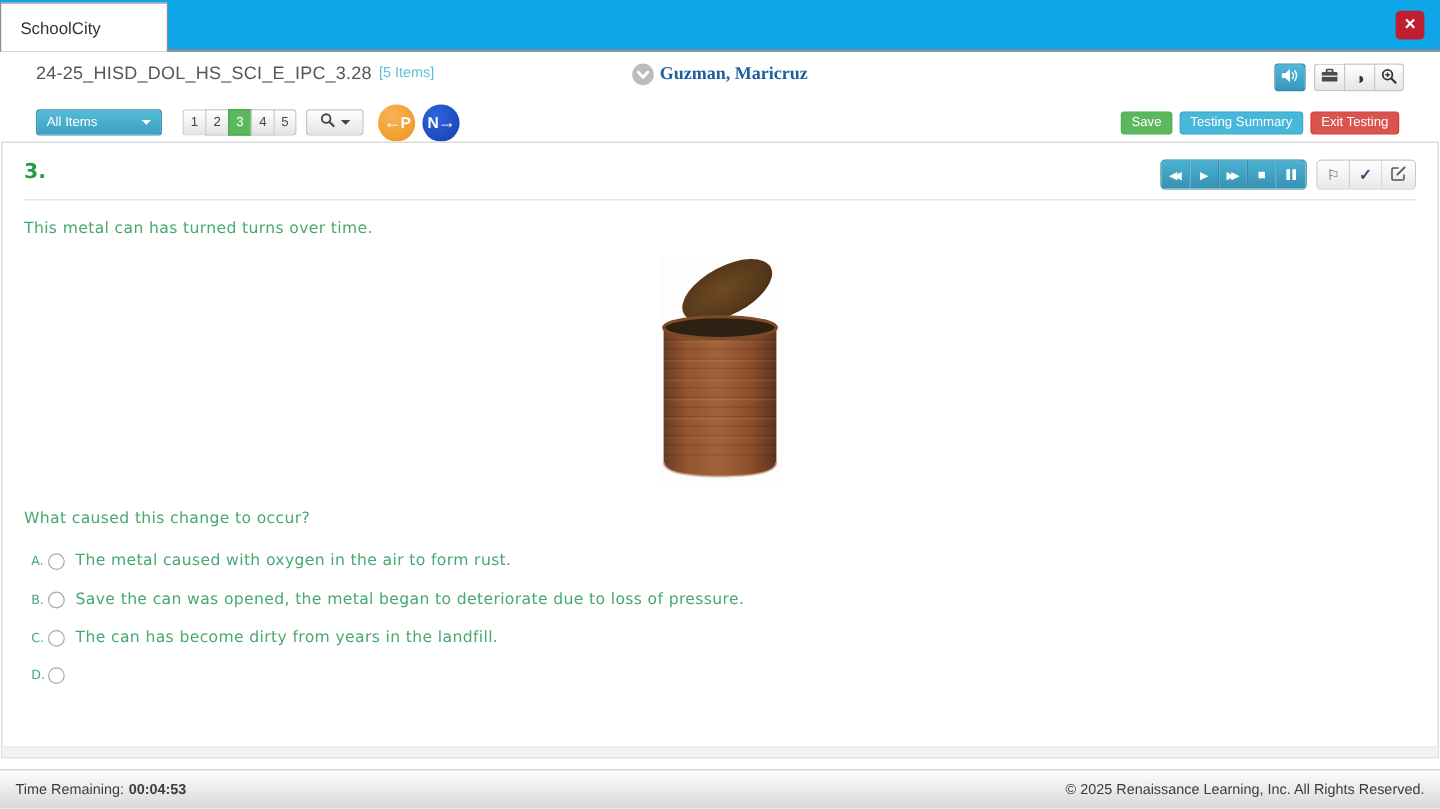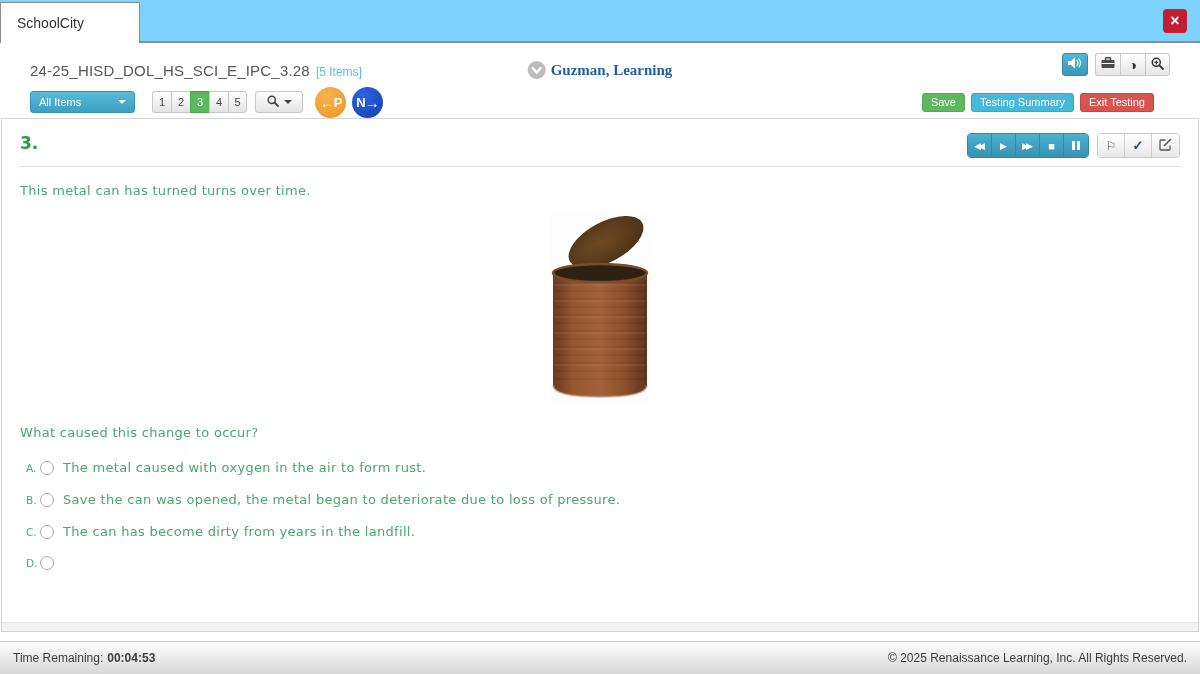--- a/index.html
+++ b/index.html
@@ -1,31 +1,31 @@
 <!DOCTYPE html>
 <html><head>
 <meta charset="utf-8">
 <style>
   * { margin:0; padding:0; box-sizing:border-box; }
   html,body { width:1200px; height:674px; background:#fff; overflow:hidden; }
   body { font-family:"Liberation Sans", sans-serif; }
   .screen { position:relative; width:1200px; height:674px; background:#fff; }
 
   
-  .topbar { position:relative; height:43px; background:#7dd3fc; border-bottom:2px solid #8d8d8d; }
+  .topbar { position:relative; height:43px; background:#0ea5e9; border-bottom:2px solid #8d8d8d; }
   .browser-tab { position:absolute; left:0; top:2px; width:140px; height:41px; background:#fff;
     border:1px solid #8e8e8e; border-bottom:none; display:flex; align-items:center;
     padding-left:16px; font-size:14px; color:#333; z-index:2; }
   .close-btn { position:absolute; right:13px; top:9px; width:24px; height:24px; background:#bf1f2e;
     border-radius:4px; color:#fff; font-size:16px; font-weight:bold; display:flex;
     align-items:center; justify-content:center; cursor:pointer; line-height:1; }
 
   
   .header { padding:10px 30px 8px 30px; background:#fff; }
-  .header-row1 { position:relative; height:26px; display:flex; align-items:flex-end; }
+  .header-row1 { position:relative; height:26px; display:flex; align-items:flex-start; }
   .assessment-title { font-size:15px; color:#565656; letter-spacing:0.2px; }
   .items-badge { font-size:12px; color:#5bc0de; margin-left:6px; }
   .student { position:absolute; left:50%; transform:translateX(-50%); display:flex; align-items:center; gap:5px; }
   .avatar { width:18px; height:18px; border-radius:50%; background:#bcbcbc; display:flex; align-items:center; justify-content:center; }
   .student-name { font-family:"Liberation Serif", serif; font-weight:bold; font-size:15px; color:#1c5e9e; }
   .header-icons { position:absolute; right:0; top:0; display:flex; gap:7px; }
   .icon-btn { height:23px; min-width:25px; display:flex; align-items:center; justify-content:center;
     background:linear-gradient(#ffffff,#e6e6e6); border:1px solid #c6c6c6; border-radius:3px;
     color:#444; font-size:12px; cursor:pointer; padding:0 5px; }
   .icon-btn.active { background:linear-gradient(#4fb8d8,#3a98ba); border-color:#3489a9; color:#fff; }
@@ -46,21 +46,21 @@
   .page-btn:last-child { border-radius:0 3px 3px 0; border-right-width:1px; }
   .page-btn.active { background:#5cb85c; border-color:#4ca64c; color:#fff; }
   .search-btn { margin-left:8px; width:48px; height:22px; background:linear-gradient(#ffffff,#e4e4e4);
     border:1px solid #c6c6c6; border-radius:3px; display:flex; align-items:center; justify-content:center;
     gap:5px; color:#444; cursor:pointer; }
   .nav-circle { width:31px; height:31px; border-radius:50%; display:flex; align-items:center; justify-content:center;
     color:#fff; font-weight:bold; font-size:13px; margin-left:6px; cursor:pointer; letter-spacing:-1px; }
   .nav-prev { background:radial-gradient(circle at 35% 30%, #f8b254, #ef951f); margin-left:12px; }
   .nav-next { background:radial-gradient(circle at 35% 30%, #2e63e0, #1540ad); }
   .nav-circle .arrow { font-size:15px; }
-  .action-btns { position:absolute; right:16px; display:flex; gap:6px;padding-left:36px; }
+  .action-btns { position:absolute; right:4px; display:flex; gap:6px;padding-left:36px; }
   .action-btn { height:19px; border-radius:3px; color:#fff; font-size:11px; display:flex; align-items:center;
     padding:0 8px; cursor:pointer; border:1px solid transparent; }
   .save-btn { background:#5cb85c; border-color:#4cae4c; }
   .review-btn { background:#46b8da; border-color:#36a5c7; }
   .exit-btn { background:#d9534f; border-color:#d43f3a; }
 
   
   .panel { position:absolute; left:1px; right:1px; top:118px; height:514px; background:#fff;
     border:1px solid #d4d4d4; }
   .panel-footer-strip { position:absolute; left:0; right:0; bottom:0; height:9px; background:#f2f2f2; border-top:1px solid #e6e6e6; }
@@ -115,21 +115,21 @@
     <div class="header-row1">
       <span class="assessment-title">24-25_HISD_DOL_HS_SCI_E_IPC_3.28</span>
       <span class="items-badge">[5 Items]</span>
 
       <div class="student">
         <span class="avatar">
           <svg width="10" height="7" viewBox="0 0 10 7">
               <polyline points="1,1 5,5.5 9,1" fill="none" stroke="#fff" stroke-width="2.4" stroke-linecap="round"></polyline>
             </svg>
         </span>
-        <span class="student-name">Guzman, Learning</span>
+        <span class="student-name">Guzman, Maricruz</span>
       </div>
 
       <div class="header-icons">
         <div class="icon-btn active">
           <span>
             <svg width="14" height="12" viewBox="0 0 14 12">
                 <polygon points="0,4 3,4 7,0.5 7,11.5 3,8 0,8" fill="#fff"></polygon>
                 <path d="M9 3.5 q2 2.5 0 5 M11 2 q3 4 0 8" stroke="#fff" stroke-width="1.2" fill="none" stroke-linecap="round"></path>
               </svg>
           </span>

